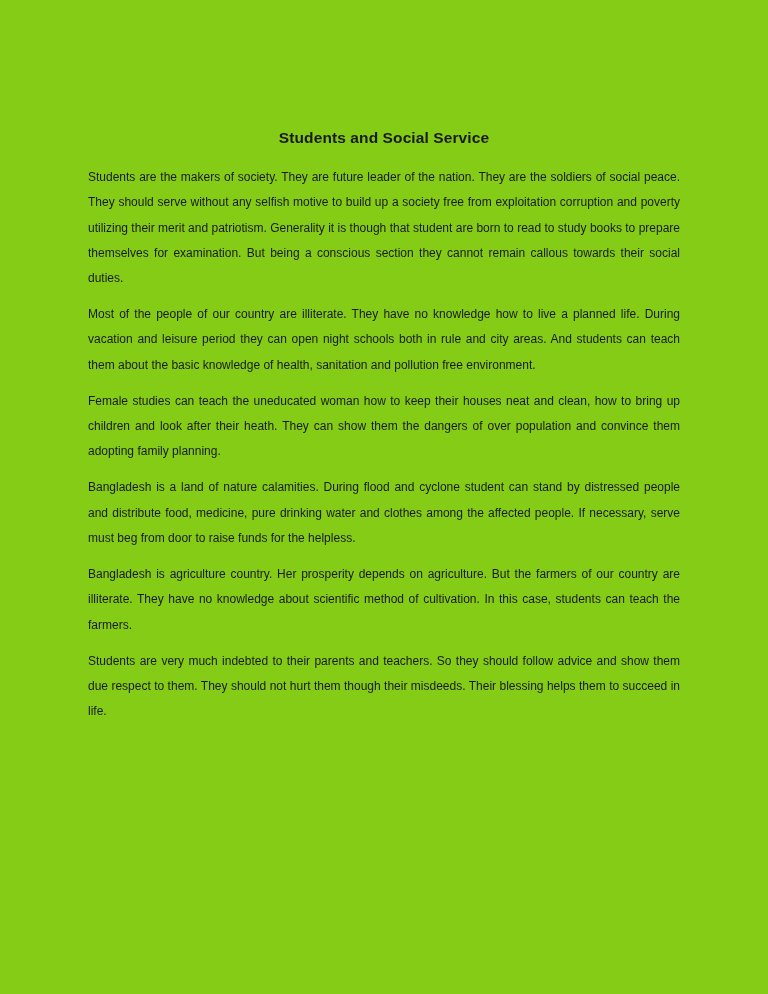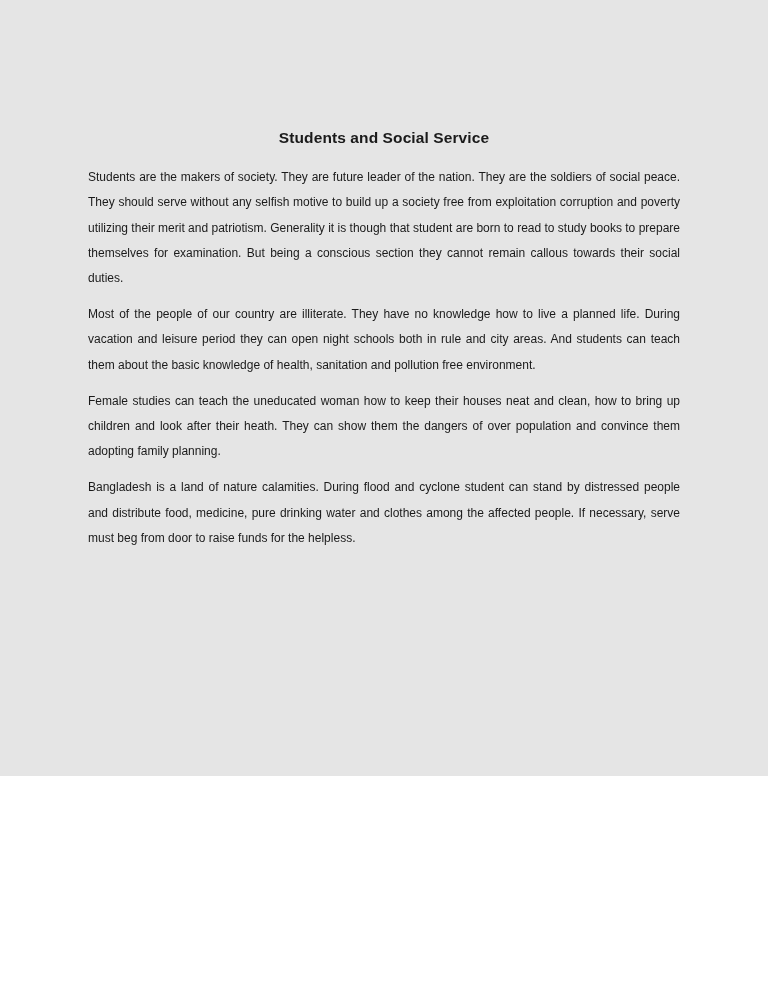--- a/index.html
+++ b/index.html
@@ -11,22 +11,22 @@
   body {
     width: 768px;
     height: 994px;
     font-family: "Liberation Sans", sans-serif;
     color: #1a1a1a;
     -webkit-font-smoothing: antialiased;
   }
   .page {
     position: relative;
     width: 768px;
-    height: 776px;
-    background: #e5e5e5;
+    height: 994px;
+    background: #84cc16;
     box-sizing: border-box;
   }
   .content {
     position: absolute;
     left: 88px;
     top: 126px;
     width: 592px;
   }
   .doc-title {
     font-size: 15.5px;
@@ -60,16 +60,18 @@
 
     <p class="para">Students are the makers of society. They are future leader of the nation. They are the soldiers of social peace. They should serve without any selfish motive to build up a society free from exploitation corruption and poverty utilizing their merit and patriotism. Generality it is though that student are born to read to study books to prepare themselves for examination. But being a conscious section they cannot remain callous towards their social duties.</p>
 
 
     <p class="para">Most of the people of our country are illiterate. They have no knowledge how to live a planned life. During vacation and leisure period they can open night schools both in rule and city areas. And students can teach them about the basic knowledge of health, sanitation and pollution free environment.</p>
 
     <p class="para">Female studies can teach the uneducated woman how to keep their houses neat and clean, how to bring up children and look after their heath. They can show them the dangers of over population and convince them adopting family planning.</p>
 
     <p class="para">Bangladesh is a land of nature calamities. During flood and cyclone student can stand by distressed people and distribute food, medicine, pure drinking water and clothes among the affected people. If necessary, serve must beg from door to raise funds for the helpless.</p>
 
+    <p class="para">Bangladesh is agriculture country. Her prosperity depends on agriculture. But the farmers of our country are illiterate. They have no knowledge about scientific method of cultivation. In this case, students can teach the farmers.</p>
 
+    <p class="para">Students are very much indebted to their parents and teachers. So they should follow advice and show them due respect to them. They should not hurt them though their misdeeds. Their blessing helps them to succeed in life.</p>
 
   </div>
 </div>
 
 </body></html>

